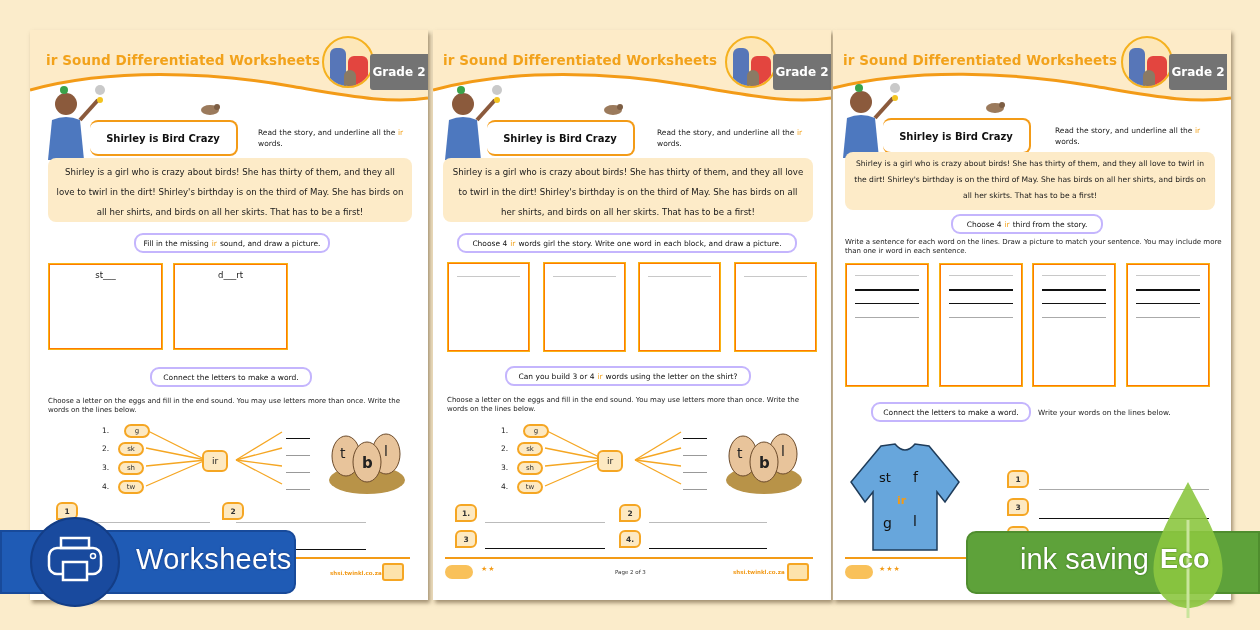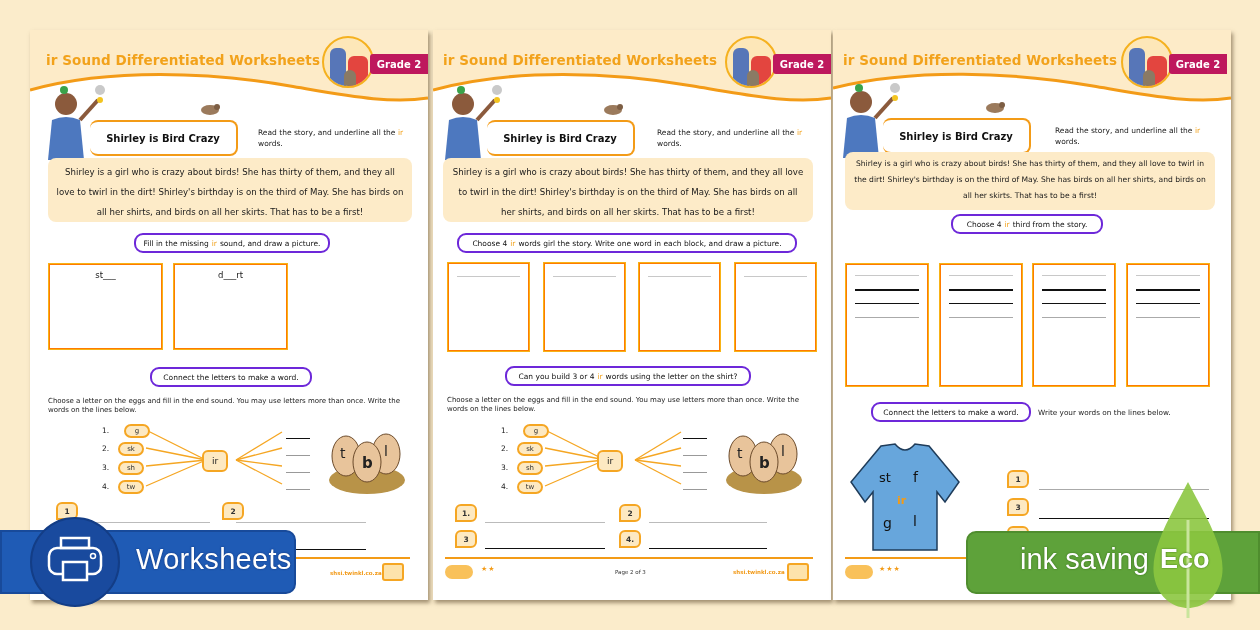--- a/index.html
+++ b/index.html
@@ -34,22 +34,22 @@
     position: absolute; left: 16px; top: 22px;
     font-size: 13.5px; color: #f2a21b; font-weight: bold;
     letter-spacing: 0.1px; white-space: nowrap;
   }
   .kids-circle {
     position: absolute; left: 292px; top: 6px; width: 52px; height: 52px;
     border-radius: 50%; background: #fde7b8; border: 2px solid #f5b11f; overflow: hidden;
   }
   .kid { position: absolute; border-radius: 6px 6px 2px 2px; }
   .grade-tab {
-    position: absolute; left: 340px; top: 24px; width: 58px; height: 20px;
-    background: #be185d; color: #fff; font-size: 10px; font-weight: bold;
+    position: absolute; left: 340px; top: 24px; width: 58px; height: 36px;
+    background: #737373; color: #fff; font-size: 12px; font-weight: bold;
     display: flex; align-items: center; justify-content: center;
     border-top-left-radius: 3px; border-bottom-left-radius: 3px;
   }
   .girl {
     position: absolute; left: 12px; top: 40px; width: 70px; height: 90px;
   }
   .sparrow { position: absolute; left: 168px; top: 72px; width: 24px; height: 14px; }
 
   .story-title-box {
     position: absolute; left: 60px; top: 90px; width: 148px; height: 36px;
@@ -63,21 +63,21 @@
   }
   .instr .ir { color: #f2a21b; }
   .story {
     position: absolute; left: 18px; top: 128px; width: 364px; height: 64px;
     background: #fdebc8; border-radius: 8px; padding: 4px 8px;
     font-size: 8.6px; line-height: 20px; text-align: center; color: #1a1a1a;
   }
   .page.p3 .story { font-size: 7.6px; line-height: 16px; height: 58px; top: 122px; left: 12px; width: 370px; }
   .pill {
     position: absolute; height: 20px;
-    border: 2px solid #6d28d9; border-radius: 9px;
+    border: 2px solid #c4b5fd; border-radius: 9px;
     display: flex; align-items: center; justify-content: center;
     font-size: 7.5px; color: #111; background: #fff; white-space: nowrap; padding: 0 6px;
   }
   .pill .ir { color: #f2a21b; margin: 0 3px; }
   .box {
     position: absolute; border: 2px solid #ff7b00; background: #fff;
     outline: 1px solid #f7b316; outline-offset: -1px;
   }
   .box .label {
     position: absolute; top: 5px; width: 100%; text-align: center;
@@ -378,20 +378,21 @@
     <span>Read the story, and underline all the</span>
     <span class="ir">ir</span>
     <span>words.</span>
   </div>
   <div class="story">Shirley is a girl who is crazy about birds! She has thirty of them, and they all love to twirl in the dirt! Shirley's birthday is on the third of May. She has birds on all her shirts, and birds on all her skirts. That has to be a first!</div>
   <div class="pill" style="left:118px;top:184px;width:152px;">
     <span>Choose 4</span>
     <span class="ir">ir</span>
     <span>third from the story.</span>
   </div>
+  <div class="small-text" style="top:208px;left:12px;width:380px;">Write a sentence for each word on the lines. Draw a picture to match your sentence. You may include more than one ir word in each sentence.</div>
 
   <div class="box" style="left:12px;top:233px;width:84px;height:124px;">
     <div class="gl" style="top:10px;background:#c8c8c8;"></div>
       <div class="gl" style="top:24px;height:2px;background:#111;"></div>
     <div class="gl" style="top:38px;background:#111;"></div>
       <div class="gl" style="top:52px;background:#aaa;"></div>
   </div>
   <div class="box" style="left:106px;top:233px;width:84px;height:124px;">
     <div class="gl" style="top:10px;background:#c8c8c8;"></div>
       <div class="gl" style="top:24px;height:2px;background:#111;"></div>

